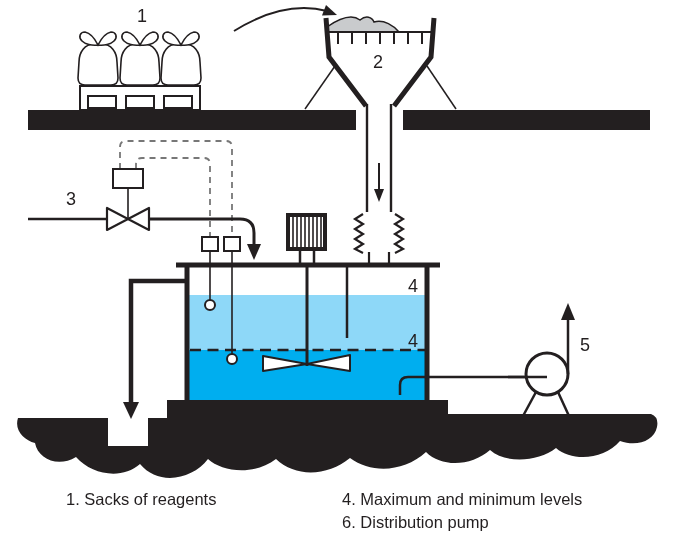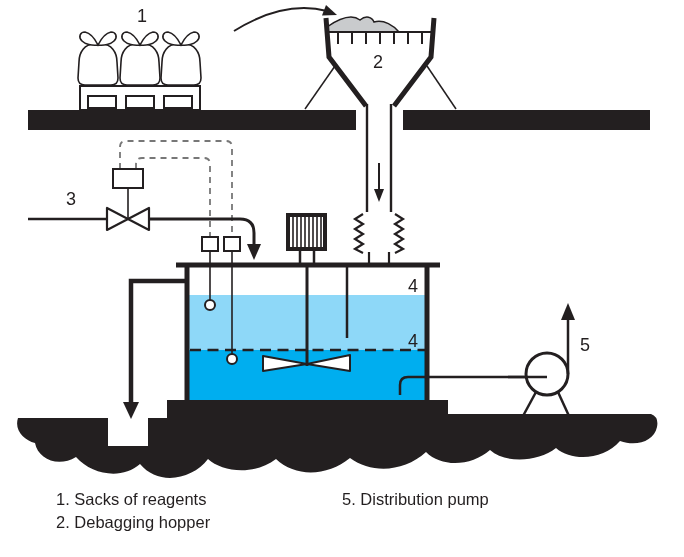--- a/index.html
+++ b/index.html
@@ -6,21 +6,21 @@
   #page{position:relative;width:684px;height:557px;background:#fff;overflow:hidden;
         font-family:"Liberation Sans",sans-serif;}
   #diagram-svg{position:absolute;left:0;top:0;}
   svg text{font-family:"Liberation Sans",sans-serif;font-size:18px;fill:#231f20;}
   .ink{stroke:#231f20;fill:none;}
   .white{fill:#ffffff;stroke:#231f20;}
   .solid{fill:#231f20;stroke:none;}
   .legend{position:absolute;top:488px;left:0;width:684px;color:#231f20;
           font-size:16.5px;line-height:23px;}
   .legend-col{position:absolute;top:0;}
-  .legend-col.c1{left:56px;}
+  .legend-col.c1{left:66px;}
   .legend-col.c2{left:342px;}
 </style>
 </head>
 <body>
 
 <div id="page">
 
 <svg id="diagram-svg" width="684" height="557" viewBox="0 0 684 557">
 
   <defs>
@@ -178,20 +178,20 @@
   <text x="378" y="68" text-anchor="middle">2</text>
   <text x="71" y="205" text-anchor="middle">3</text>
   <text x="413" y="292" text-anchor="middle">4</text>
   <text x="413" y="347" text-anchor="middle">4</text>
   <text x="585" y="351" text-anchor="middle">5</text>
 </svg>
 
 <div class="legend">
   <div class="legend-col c1">
     <div>1. Sacks of reagents</div>
-    <div>2. Debagging hopper</div>
   </div>
   <div class="legend-col c2">
-    <div>5. Distribution pump</div>
+    <div>4. Maximum and minimum levels</div>
+    <div>6. Distribution pump</div>
   </div>
 </div>
 
 </div>
 
 </body></html>

